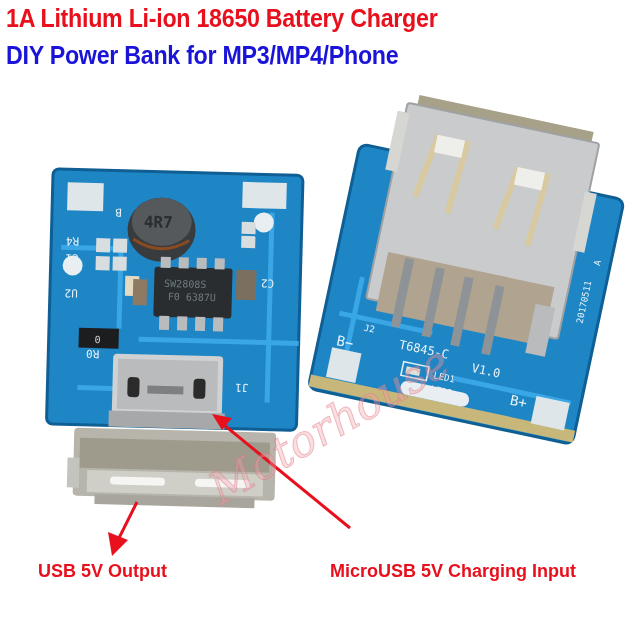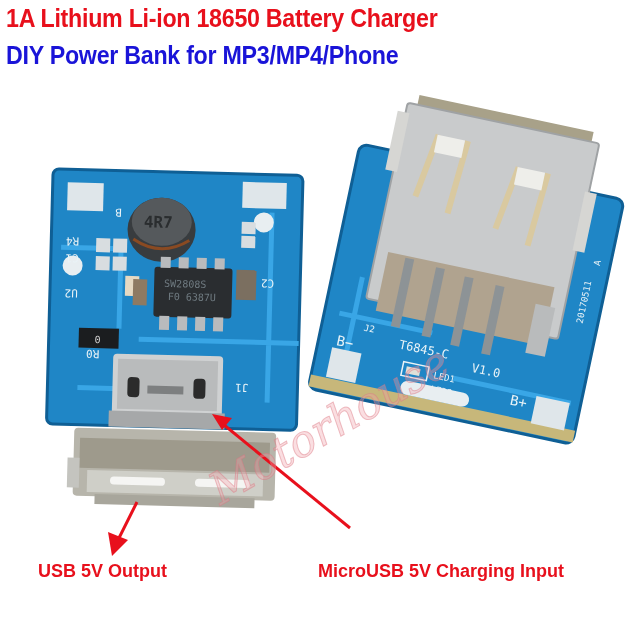--- a/index.html
+++ b/index.html
@@ -1,20 +1,20 @@
 <!DOCTYPE html>
 <html><head>
 <meta charset="utf-8">
 <style>
   html,body{margin:0;padding:0;background:#ffffff;}
   body{width:640px;height:640px;position:relative;overflow:hidden;font-family:"Liberation Sans",sans-serif;}
   .title1{position:absolute;left:6px;top:4px;font-weight:bold;font-size:25px;color:#e8101c;letter-spacing:-0.3px;white-space:nowrap;transform:scaleX(0.93);transform-origin:left top;}
   .title2{position:absolute;left:6px;top:41px;font-weight:bold;font-size:25px;color:#1a14d8;letter-spacing:-0.3px;white-space:nowrap;transform:scaleX(0.93);transform-origin:left top;}
   .label-out{position:absolute;left:38px;top:561px;font-weight:bold;font-size:18px;color:#e8101c;white-space:nowrap;text-align:right;}
-  .label-in{position:absolute;left:318px;top:561px;font-weight:bold;font-size:18px;color:#e8101c;white-space:nowrap;}
+  .label-in{position:absolute;left:330px;top:561px;font-weight:bold;font-size:18px;color:#e8101c;white-space:nowrap;}
   .scene{position:absolute;left:0;top:0;width:640px;height:640px;}
   .silk{font-family:"DejaVu Sans Mono",monospace;fill:#e9f3f7;font-size:11px;}
   .chip{font-family:"DejaVu Sans Mono",monospace;fill:#6f7a80;font-size:10px;}
   .wm{position:absolute;left:200px;top:470px;font-family:"DejaVu Serif",serif;font-style:italic;font-size:44px;color:rgba(240,160,170,0.35);transform:rotate(-30deg);transform-origin:left top;white-space:nowrap;-webkit-text-stroke:1px rgba(220,120,130,0.45);}
 </style>
 </head>
 <body>
 
 <div class="title1">1A  Lithium Li-ion 18650 Battery Charger</div>
 <div class="title2">DIY Power Bank  for MP3/MP4/Phone</div>

